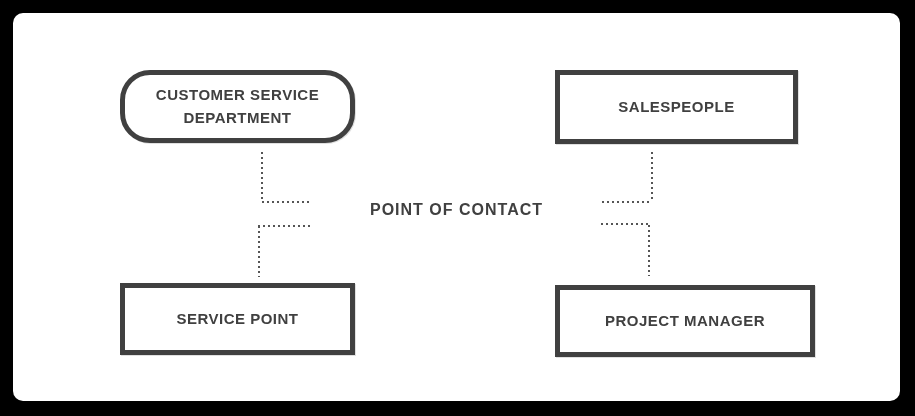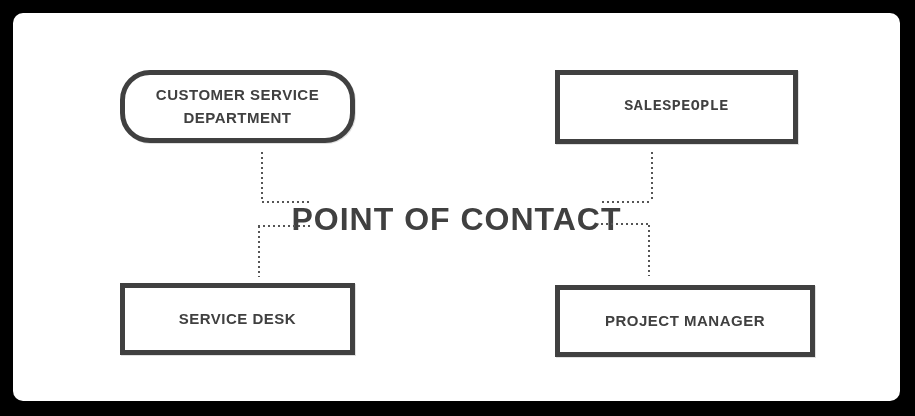--- a/index.html
+++ b/index.html
@@ -36,31 +36,31 @@
   }
   .node-label {
     font-weight: bold;
     font-size: 15px;
     line-height: 1.5;
     letter-spacing: 0.5px;
     color: var(--text, #404040);
     padding: 0 14px;
   }
   .node-tl { left: 107px; top: 57px;  width: 235px; height: 73px; border-radius: 30px; }
-  .node-tr { left: 542px; top: 57px;  width: 243px; height: 74px; font-family: Liberation Mono, monospace; }
+  .node-tr { left: 542px; top: 57px;  width: 243px; height: 74px; }
   .node-bl { left: 107px; top: 270px; width: 235px; height: 72px; }
   .node-br { left: 542px; top: 272px; width: 260px; height: 72px; }
   .title {
     position: absolute;
     left: 0;
     right: 0;
     top: 188px;
     text-align: center;
     font-weight: bold;
-    font-size: 32px;
+    font-size: 16px;
     letter-spacing: 1px;
     color: var(--text, #404040);
   }
   .dot-h {
     position: absolute;
     height: 2px;
     background-image: repeating-linear-gradient(to right,
       var(--connector, #555) 0 2px, transparent 2px 5px);
   }
   .dot-v {
@@ -85,21 +85,21 @@
 
   <div class="node node-tl">
     <div class="node-label">CUSTOMER SERVICE DEPARTMENT</div>
   </div>
 
   <div class="node node-tr">
     <div class="node-label">SALESPEOPLE</div>
   </div>
 
   <div class="node node-bl">
-    <div class="node-label">SERVICE DESK</div>
+    <div class="node-label">SERVICE POINT</div>
   </div>
 
   <div class="node node-br">
     <div class="node-label">PROJECT MANAGER</div>
   </div>
 
   <div class="title">POINT OF CONTACT</div>
 
   <div class="dot-v conn-tl-v"></div>
   <div class="dot-h conn-tl-h"></div>

